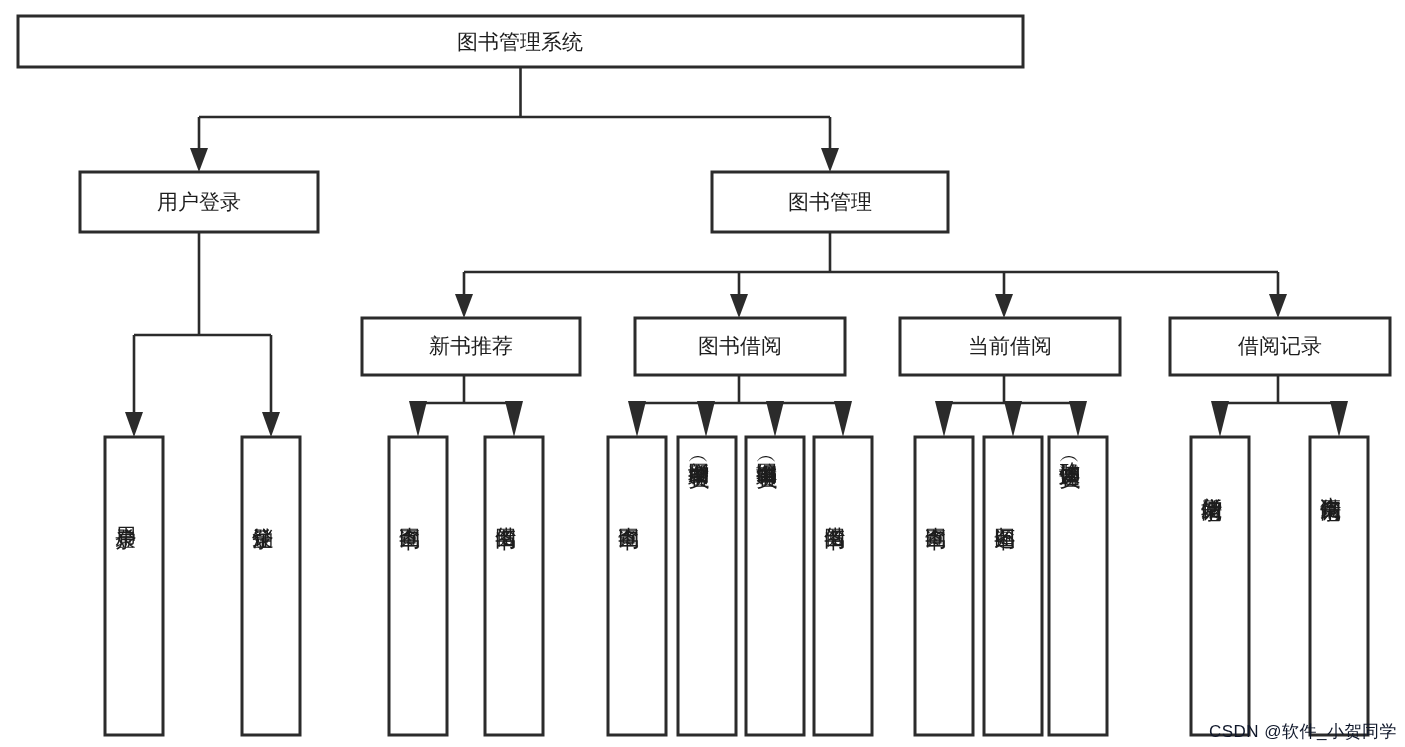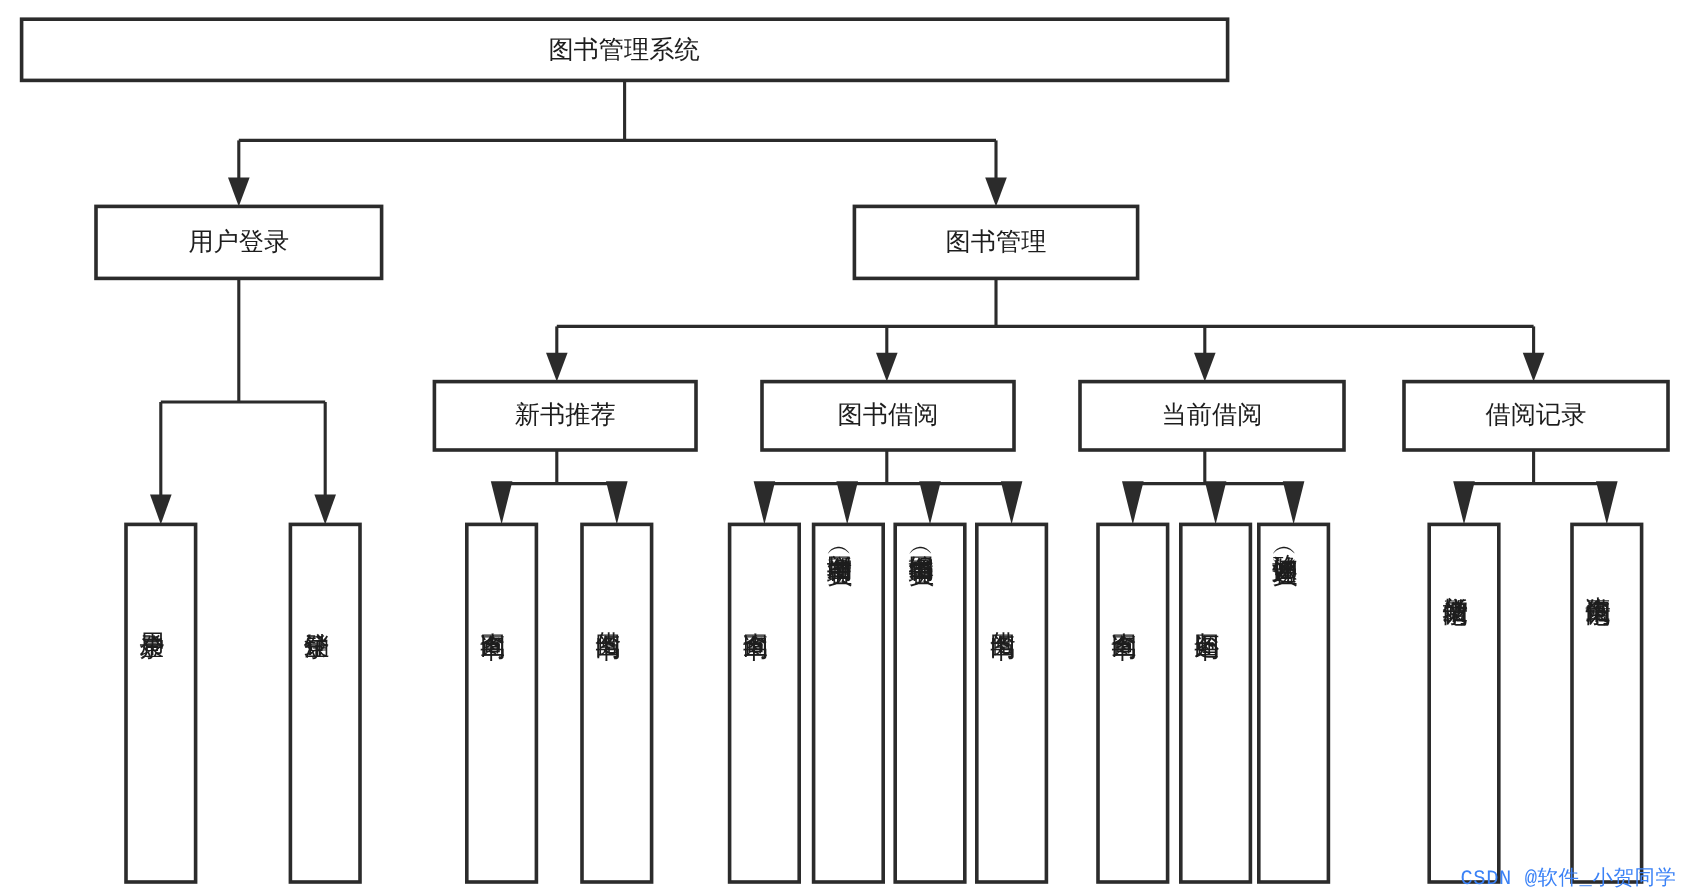--- a/index.html
+++ b/index.html
@@ -58,23 +58,23 @@
     color: #1d1d1d;
     letter-spacing: 1px;
     text-align: start;
     white-space: nowrap;
     pointer-events: none;
   }
   .watermark {
     position: absolute;
     right: 8px;
     bottom: 4px;
-    font-family: Liberation Mono, monospace;
+    font-family: Liberation Sans, sans-serif;
     font-size: 17px;
-    color: #3b82f6;
+    color: #0f172a;
     letter-spacing: 0.5px;
     white-space: nowrap;
   }
 </style>
 </head>
 <body>
 
 <div id="diagram-root">
 
   <svg id="flow-svg" viewBox="0 0 1405 747">

